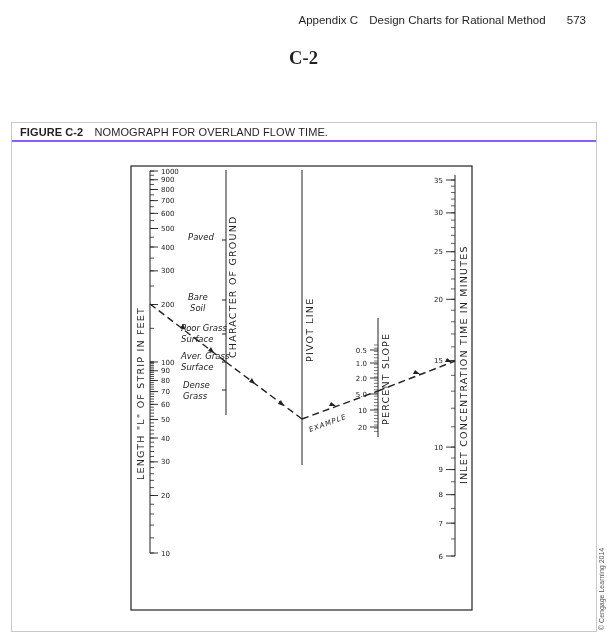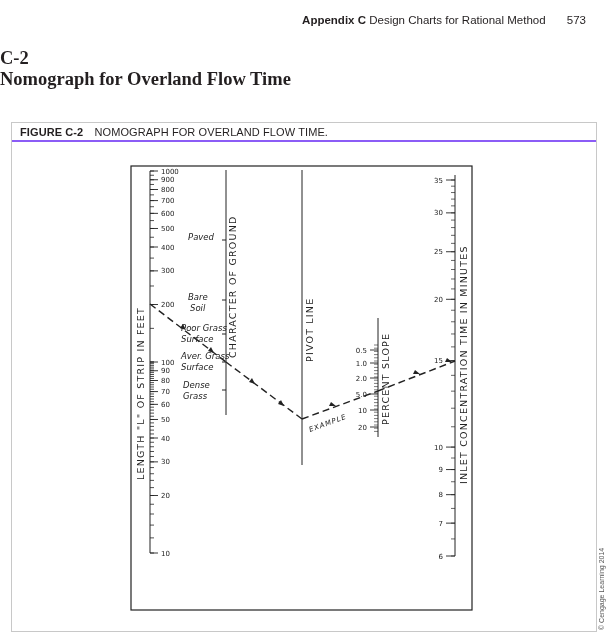--- a/index.html
+++ b/index.html
@@ -1,20 +1,20 @@
 <!DOCTYPE html>
 <html><head>
 <meta charset="utf-8">
 <style>
   html, body { margin: 0; padding: 0; background: #ffffff; }
   body { width: 607px; height: 640px; position: relative; overflow: hidden; font-family: "Liberation Sans", sans-serif; color: #231f20; }
   .running-head { position: absolute; top: 14px; right: 21px; font-size: 11.5px; white-space: nowrap; }
-  .running-head .app { font-weight: bold; }
+  .running-head .app { font-weight: normal; margin-right: 8px; }
   .running-head .sec { margin-right: 18px; }
-  .page-title { position: absolute; top: 48px; left: 0; width: 607px; text-align: left; font-family: "Liberation Serif", serif; font-weight: bold; font-size: 18.5px; line-height: 21px; }
+  .page-title { position: absolute; top: 48px; left: 0; width: 607px; text-align: center; font-family: "Liberation Serif", serif; font-weight: bold; font-size: 18.5px; line-height: 21px; }
   .fig-frame { position: absolute; left: 11px; top: 122px; width: 584px; height: 508px; border: 1px solid #c8c8c8; }
   .fig-caption-bar { position: absolute; left: 0; top: 0; width: 584px; height: 17px; border-bottom: 2px solid #8b5cf6; }
   .fig-caption { position: absolute; left: 8px; top: 3px; font-size: 11px; letter-spacing: 0.1px; white-space: nowrap; }
   .fig-caption .lbl { font-weight: bold; margin-right: 8px; }
   .chart-svg { position: absolute; left: 0; top: 0; }
   .credit { position: absolute; left: 598px; top: 630px; transform: rotate(-90deg); transform-origin: 0 0; font-size: 7px; color: #555; white-space: nowrap; }
   svg text { font-family: "DejaVu Sans", sans-serif; fill: #222; }
   .tick-lbl { font-size: 7px; }
   .axis-title { font-size: 9.5px; letter-spacing: 1.2px; }
   .ground-lbl { font-size: 8.5px; font-style: italic; }
@@ -23,21 +23,20 @@
 <body>
 
 <div class="running-head">
   <span class="app">Appendix C</span>
   <span class="sec">Design Charts for Rational Method</span>
   <span>573</span>
 </div>
 
 <div class="page-title">
   <div>C-2</div>
-  <div>Nomograph for Overland Flow Time</div>
 </div>
 
 <div class="fig-frame">
   <div class="fig-caption-bar">
     <div class="fig-caption">
       <span class="lbl">FIGURE C-2</span>
       <span>NOMOGRAPH FOR OVERLAND FLOW TIME.</span>
     </div>
   </div>
 </div>

